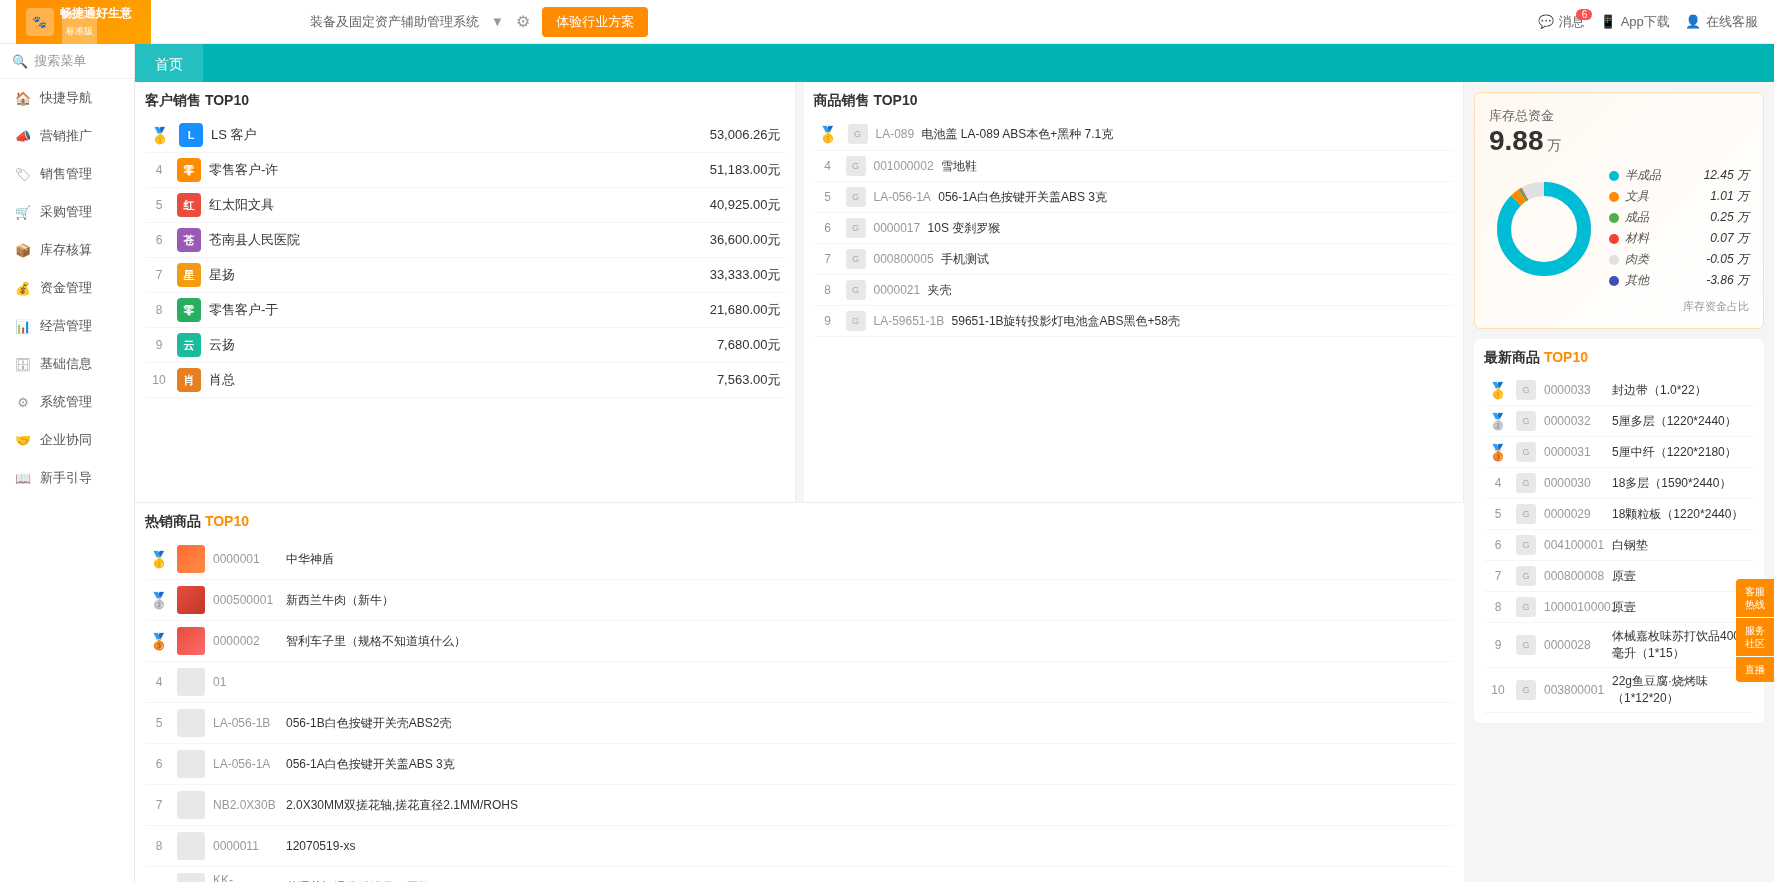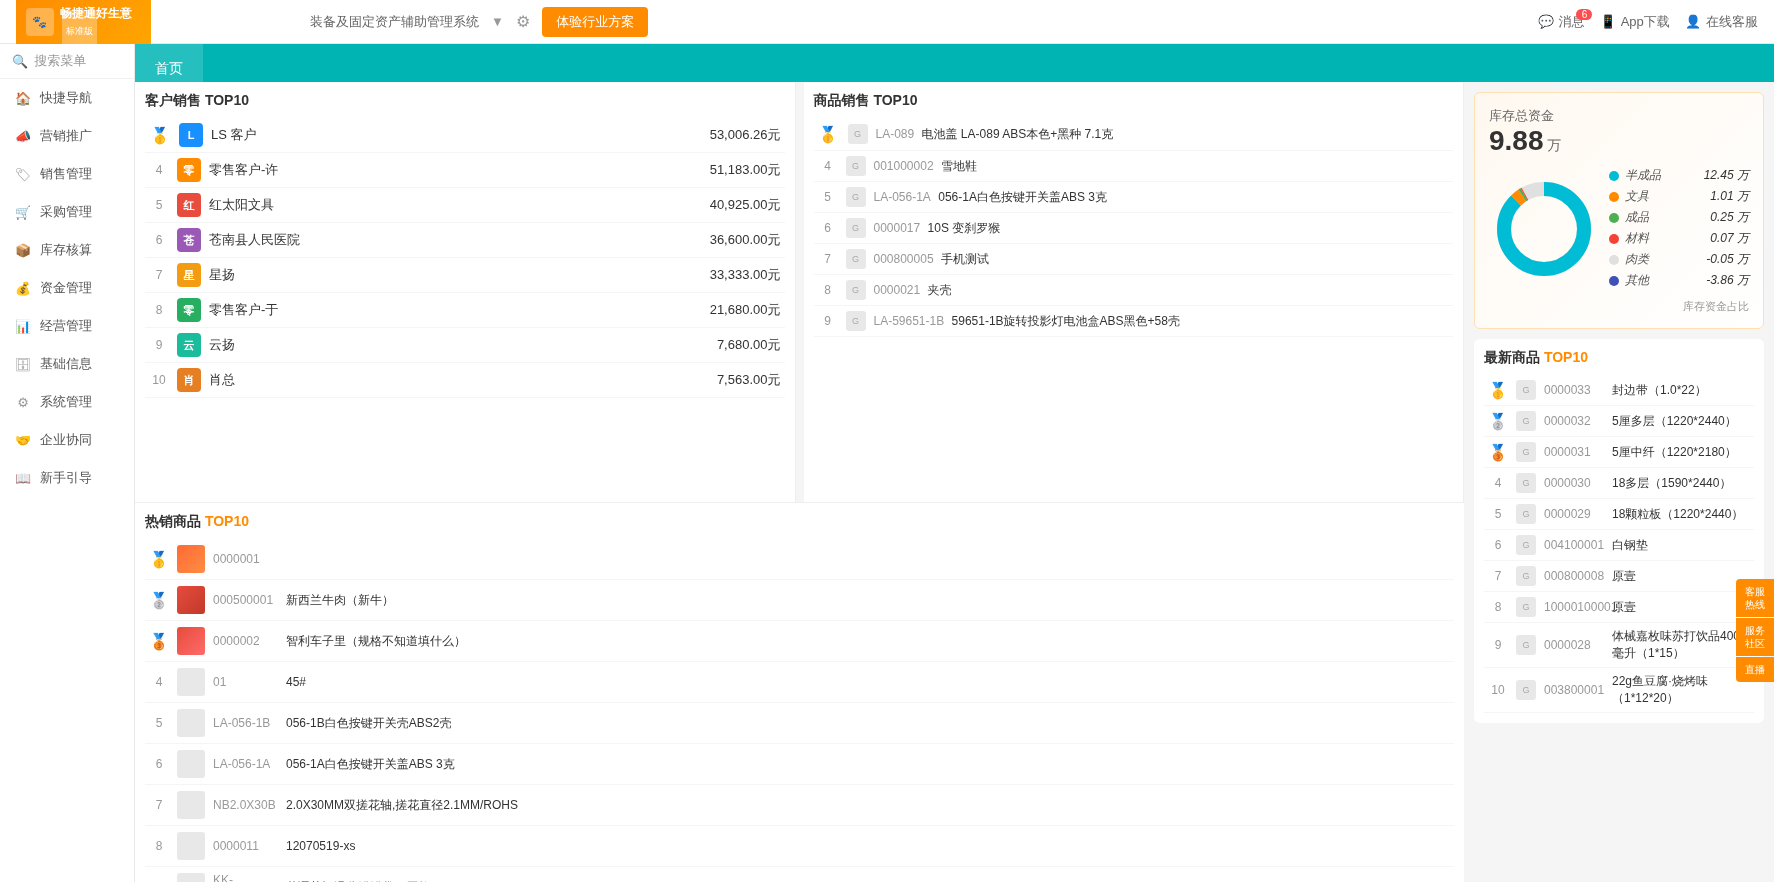--- a/index.html
+++ b/index.html
@@ -50,21 +50,21 @@
       transition: background 0.2s;
     }
     .sidebar-item .si-icon { width: 18px; height: 18px; display: flex; align-items: center; justify-content: center; color: #999; }
 
     
     .nav-tab {
       position: fixed; top: 44px; left: 135px; right: 0; height: 38px;
       background: #00b4b4; display: flex; align-items: center; padding: 0 0; z-index: 98;
     }
     .nav-tab-item {
-      padding: 4px 20px; height: 38px; display: flex; align-items: flex-end;
+      padding: 12px 20px; height: 38px; display: flex; align-items: flex-start;
       color: #fff; cursor: pointer; font-size: 14px; font-weight: 500;
     }
     .nav-tab-item.active { background: rgba(255,255,255,0.15); }
 
     
     .main-content {
       position: fixed; left: 135px; top: 82px; right: 0; bottom: 0;
       overflow: hidden; display: flex; gap: 0;
     }
     .card-title { font-size: 14px; font-weight: 600; color: #333; margin-bottom: 8px; }
@@ -413,41 +413,41 @@
 
     <div style="flex:1;background:#fff;overflow-y:auto;padding:10px;border-top:1px solid #eee;">
       <div style="font-size:14px;font-weight:600;color:#333;margin-bottom:8px;">
         热销商品 <span style="color:#ff8c00;">TOP10</span>
       </div>
 
       <div class="hot-row">
         <div class="hot-rank"><span class="medal-gold">🥇</span></div>
         <div class="hot-img hot-img-1"></div>
         <span class="hot-code">0000001</span>
+        <span class="hot-name">中华神盾</span>
       </div>
 
       <div class="hot-row">
         <div class="hot-rank"><span class="medal-silver">🥈</span></div>
         <div class="hot-img hot-img-2"></div>
         <span class="hot-code">000500001</span>
         <span class="hot-name">新西兰牛肉（新牛）</span>
       </div>
 
       <div class="hot-row">
         <div class="hot-rank"><span class="medal-bronze">🥉</span></div>
         <div class="hot-img hot-img-3"></div>
         <span class="hot-code">0000002</span>
         <span class="hot-name">智利车子里（规格不知道填什么）</span>
       </div>
 
       <div class="hot-row">
         <div class="hot-rank">4</div>
         <div class="hot-img"></div>
         <span class="hot-code">01</span>
-        <span class="hot-name">45#</span>
       </div>
 
       <div class="hot-row">
         <div class="hot-rank">5</div>
         <div class="hot-img"></div>
         <span class="hot-code">LA-056-1B</span>
         <span class="hot-name">056-1B白色按键开关壳ABS2壳</span>
       </div>
 
       <div class="hot-row">

